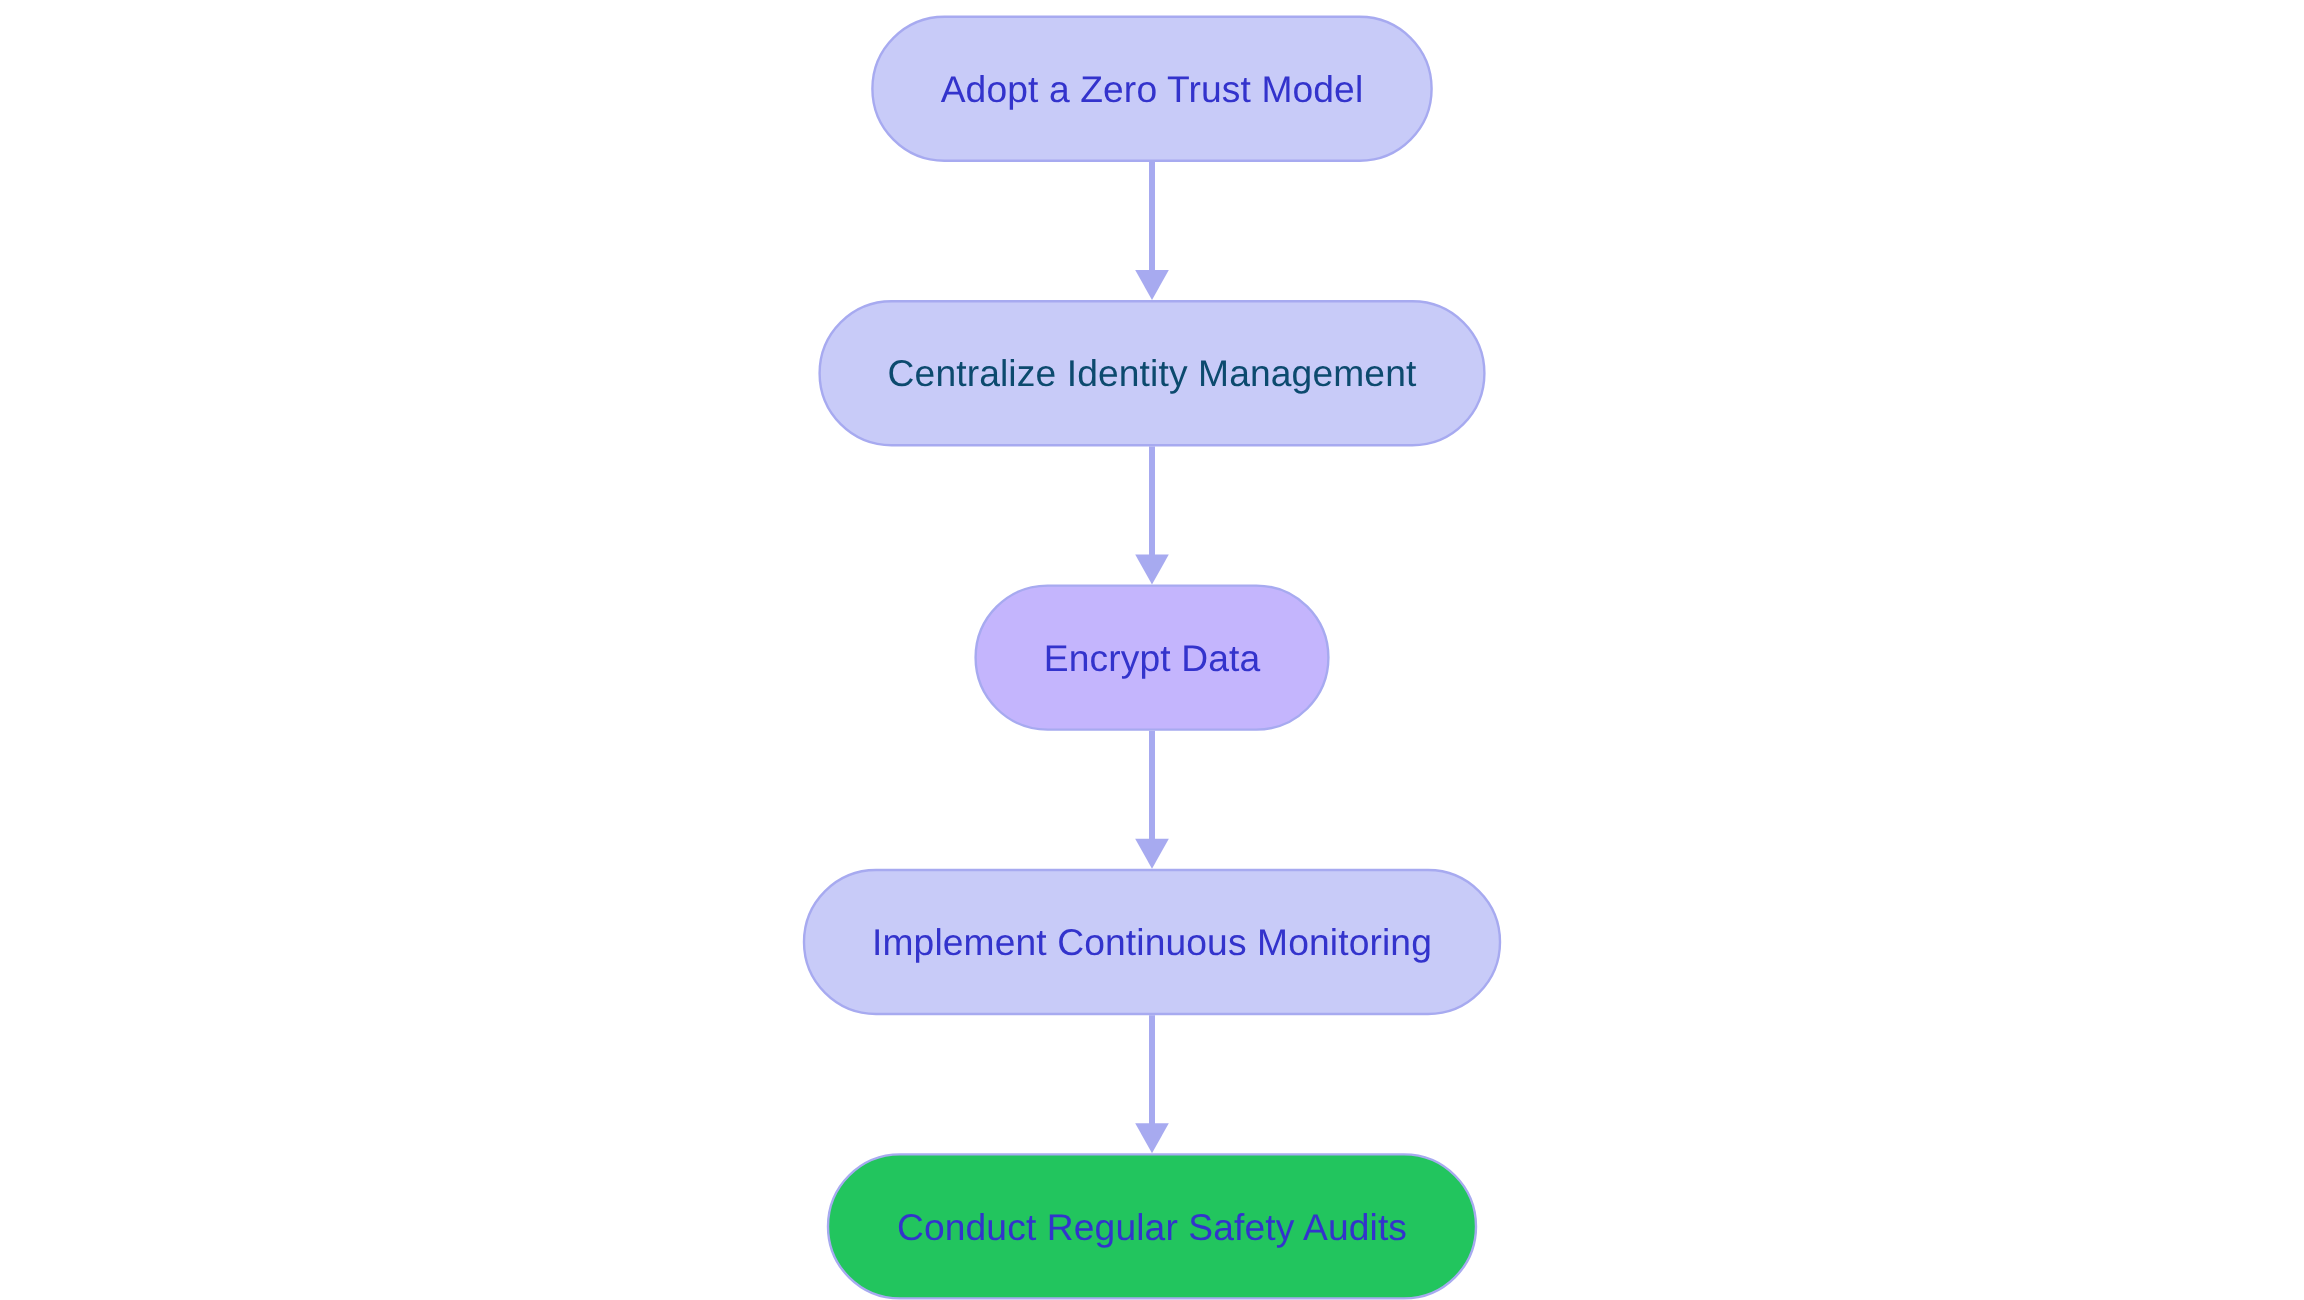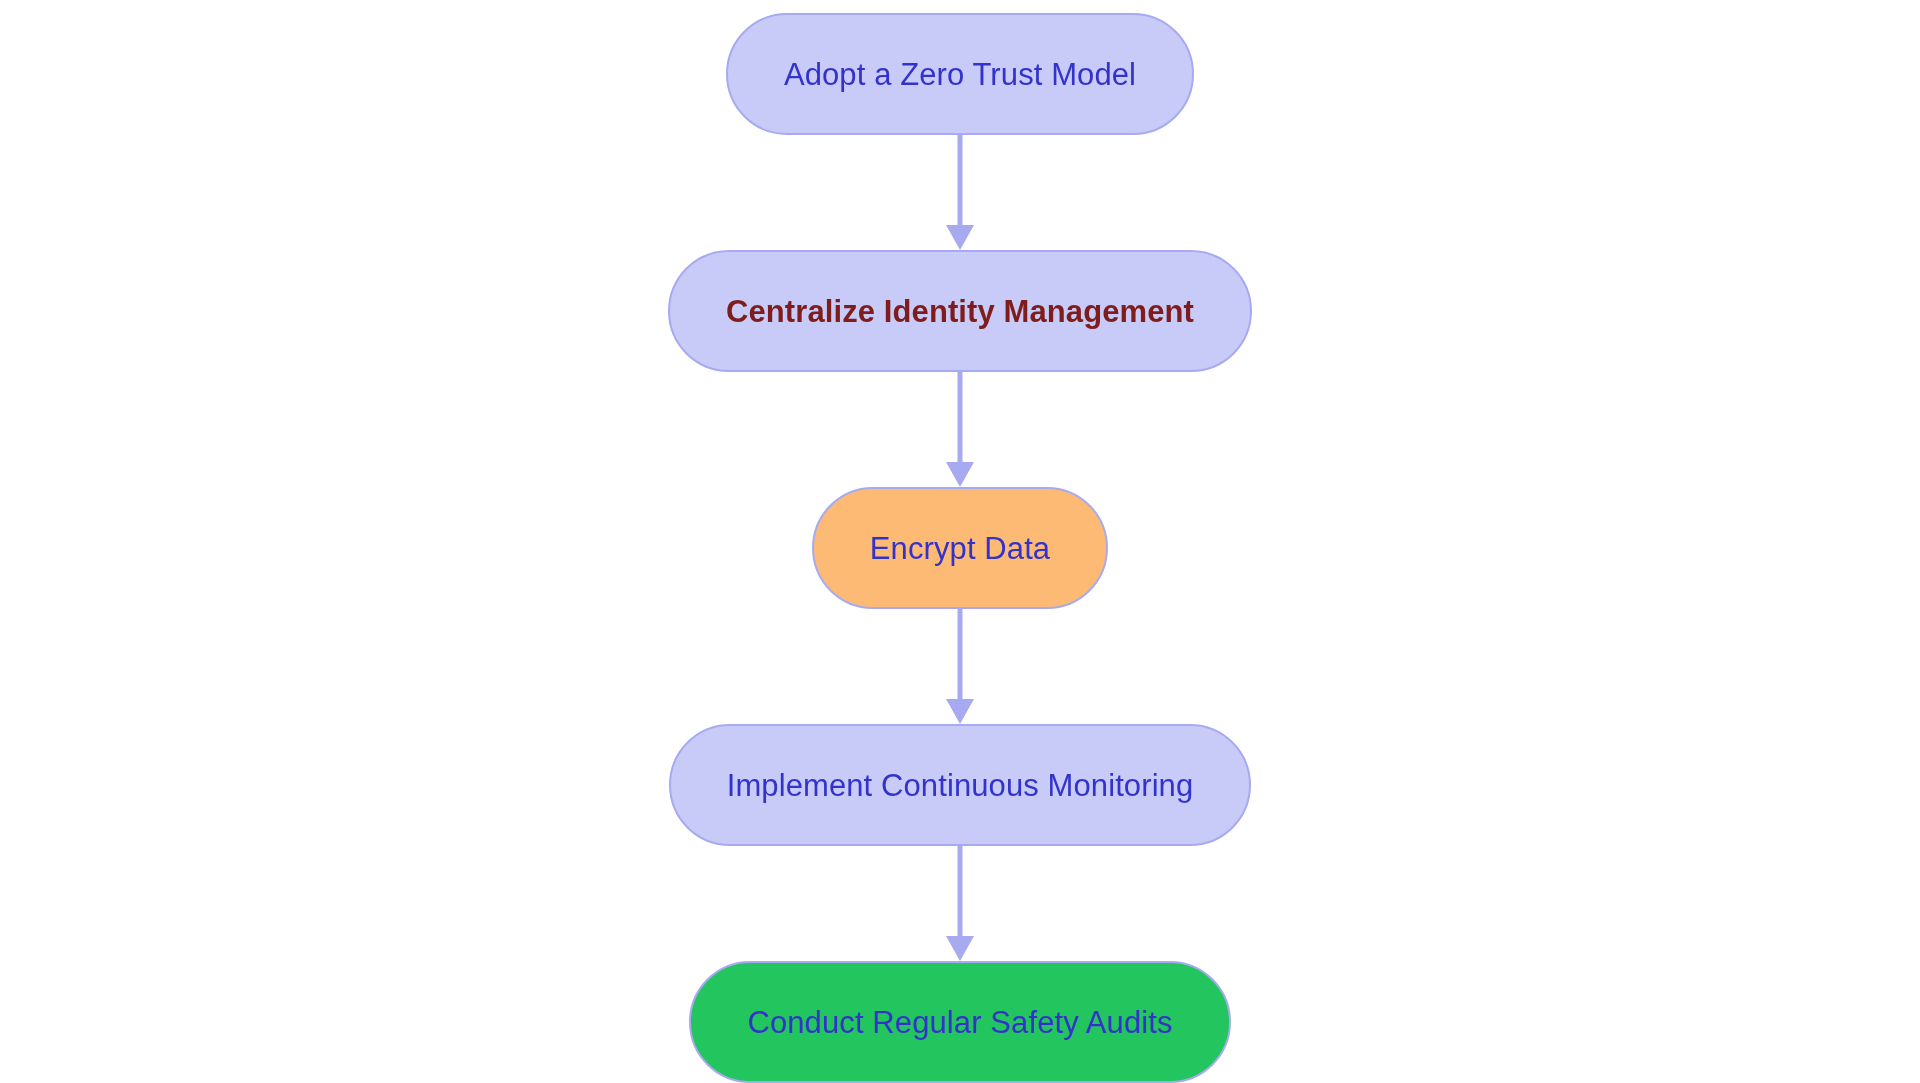--- a/index.html
+++ b/index.html
@@ -103,29 +103,29 @@
     <div class="node" style="background: rgb(200, 203, 248); border-color: rgb(167, 170, 240);">
       <span class="node-label" style="color: rgb(51, 51, 204);">Adopt a Zero Trust Model</span>
     </div>
 
     <div class="connector">
       <div class="edge-line" style="background: rgb(167, 170, 240);"></div>
       <div class="arrow-head" style="border-top-color: rgb(167, 170, 240);"></div>
     </div>
 
     <div class="node" style="background: rgb(200, 203, 248); border-color: rgb(167, 170, 240);">
-      <span class="node-label" style="color: #7f1d1d; font-weight: bold;">Centralize Identity Management</span>
+      <span class="node-label" style="color: #0c4a6e;">Centralize Identity Management</span>
     </div>
 
     <div class="connector">
       <div class="edge-line" style="background: rgb(167, 170, 240);"></div>
       <div class="arrow-head" style="border-top-color: rgb(167, 170, 240);"></div>
     </div>
 
-    <div class="node" style="background: #fdba74; border-color: rgb(167, 170, 240); text-align: center;">
+    <div class="node" style="background: #c4b5fd; border-color: rgb(167, 170, 240); text-align: center;">
       <span class="node-label" style="color: rgb(51, 51, 204);">Encrypt Data</span>
     </div>
 
     <div class="connector">
       <div class="edge-line" style="background: rgb(167, 170, 240);"></div>
       <div class="arrow-head" style="border-top-color: rgb(167, 170, 240);"></div>
     </div>
 
     <div class="node" style="background: rgb(200, 203, 248); border-color: rgb(167, 170, 240);">
       <span class="node-label" style="color: rgb(51, 51, 204);">Implement Continuous Monitoring</span>

